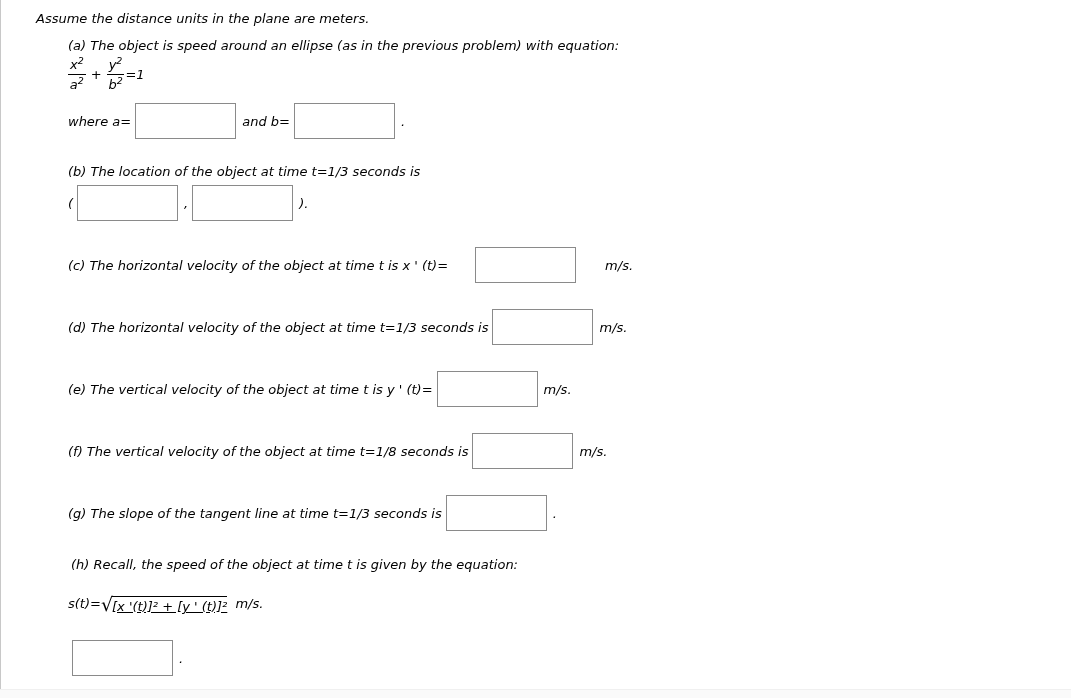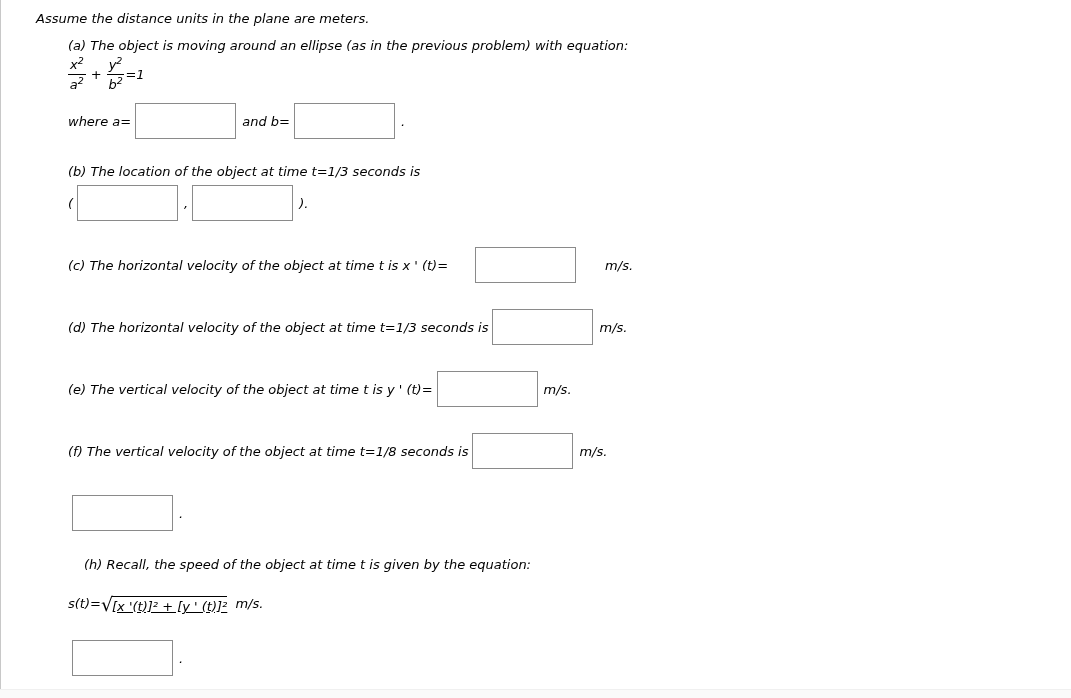--- a/index.html
+++ b/index.html
@@ -93,21 +93,21 @@
   .unit-after { margin-left: 4px; }
 </style>
 </head>
 <body>
 
 <div class="left-edge"></div>
 <div class="bottom-bar"></div>
 
 <div class="abs" style="left:8px; top:11px;margin-left:28px;">Assume the distance units in the plane are meters.</div>
 
-<div class="abs" style="left:68px; top:38px;">(a) The object is moving around an ellipse (as in the previous problem) with equation:</div>
+<div class="abs" style="left:68px; top:38px;">(a) The object is speed around an ellipse (as in the previous problem) with equation:</div>
 
 <div class="abs equation" style="left:68px; top:56px;text-align:center;">
   <span class="frac">
     <span class="num"><span>x</span><sup class="exp">2</sup></span>
     <span class="den"><span>a</span><sup class="exp">2</sup></span>
   </span>
   <span class="op">+</span>
   <span class="frac">
     <span class="num"><span>y</span><sup class="exp">2</sup></span>
     <span class="den"><span>b</span><sup class="exp">2</sup></span>
@@ -151,25 +151,26 @@
   <span>m/s.</span>
 </div>
 
 <div class="row" style="left:68px; top:433px;">
   <span>(f) The vertical velocity of the object at time t=1/8 seconds is</span>
   <input class="answer" type="text" value="" style="">
   <span>m/s.</span>
 </div>
 
 <div class="row" style="left:68px; top:495px;">
+  <span>(g) The slope of the tangent line at time t=1/3 seconds is</span>
   <input class="answer" type="text" value="" style="">
   <span>.</span>
 </div>
 
-<div class="abs" style="left:84px; top:557px;">(h) Recall, the speed of the object at time t is given by the equation:</div>
+<div class="abs" style="left:71px; top:557px;">(h) Recall, the speed of the object at time t is given by the equation:</div>
 
 <div class="abs formula" style="left:68px; top:596px;justify-content:center;">
   <span>s(t)=</span>
   <span class="radical">√</span>
   <span class="radicand">[x '(t)]² + [y ' (t)]²</span>
   <span class="unit-after"> m/s.</span>
 </div>
 
 <div class="row" style="left:68px; top:640px;">
   <input class="answer" type="text" value="" style="">

